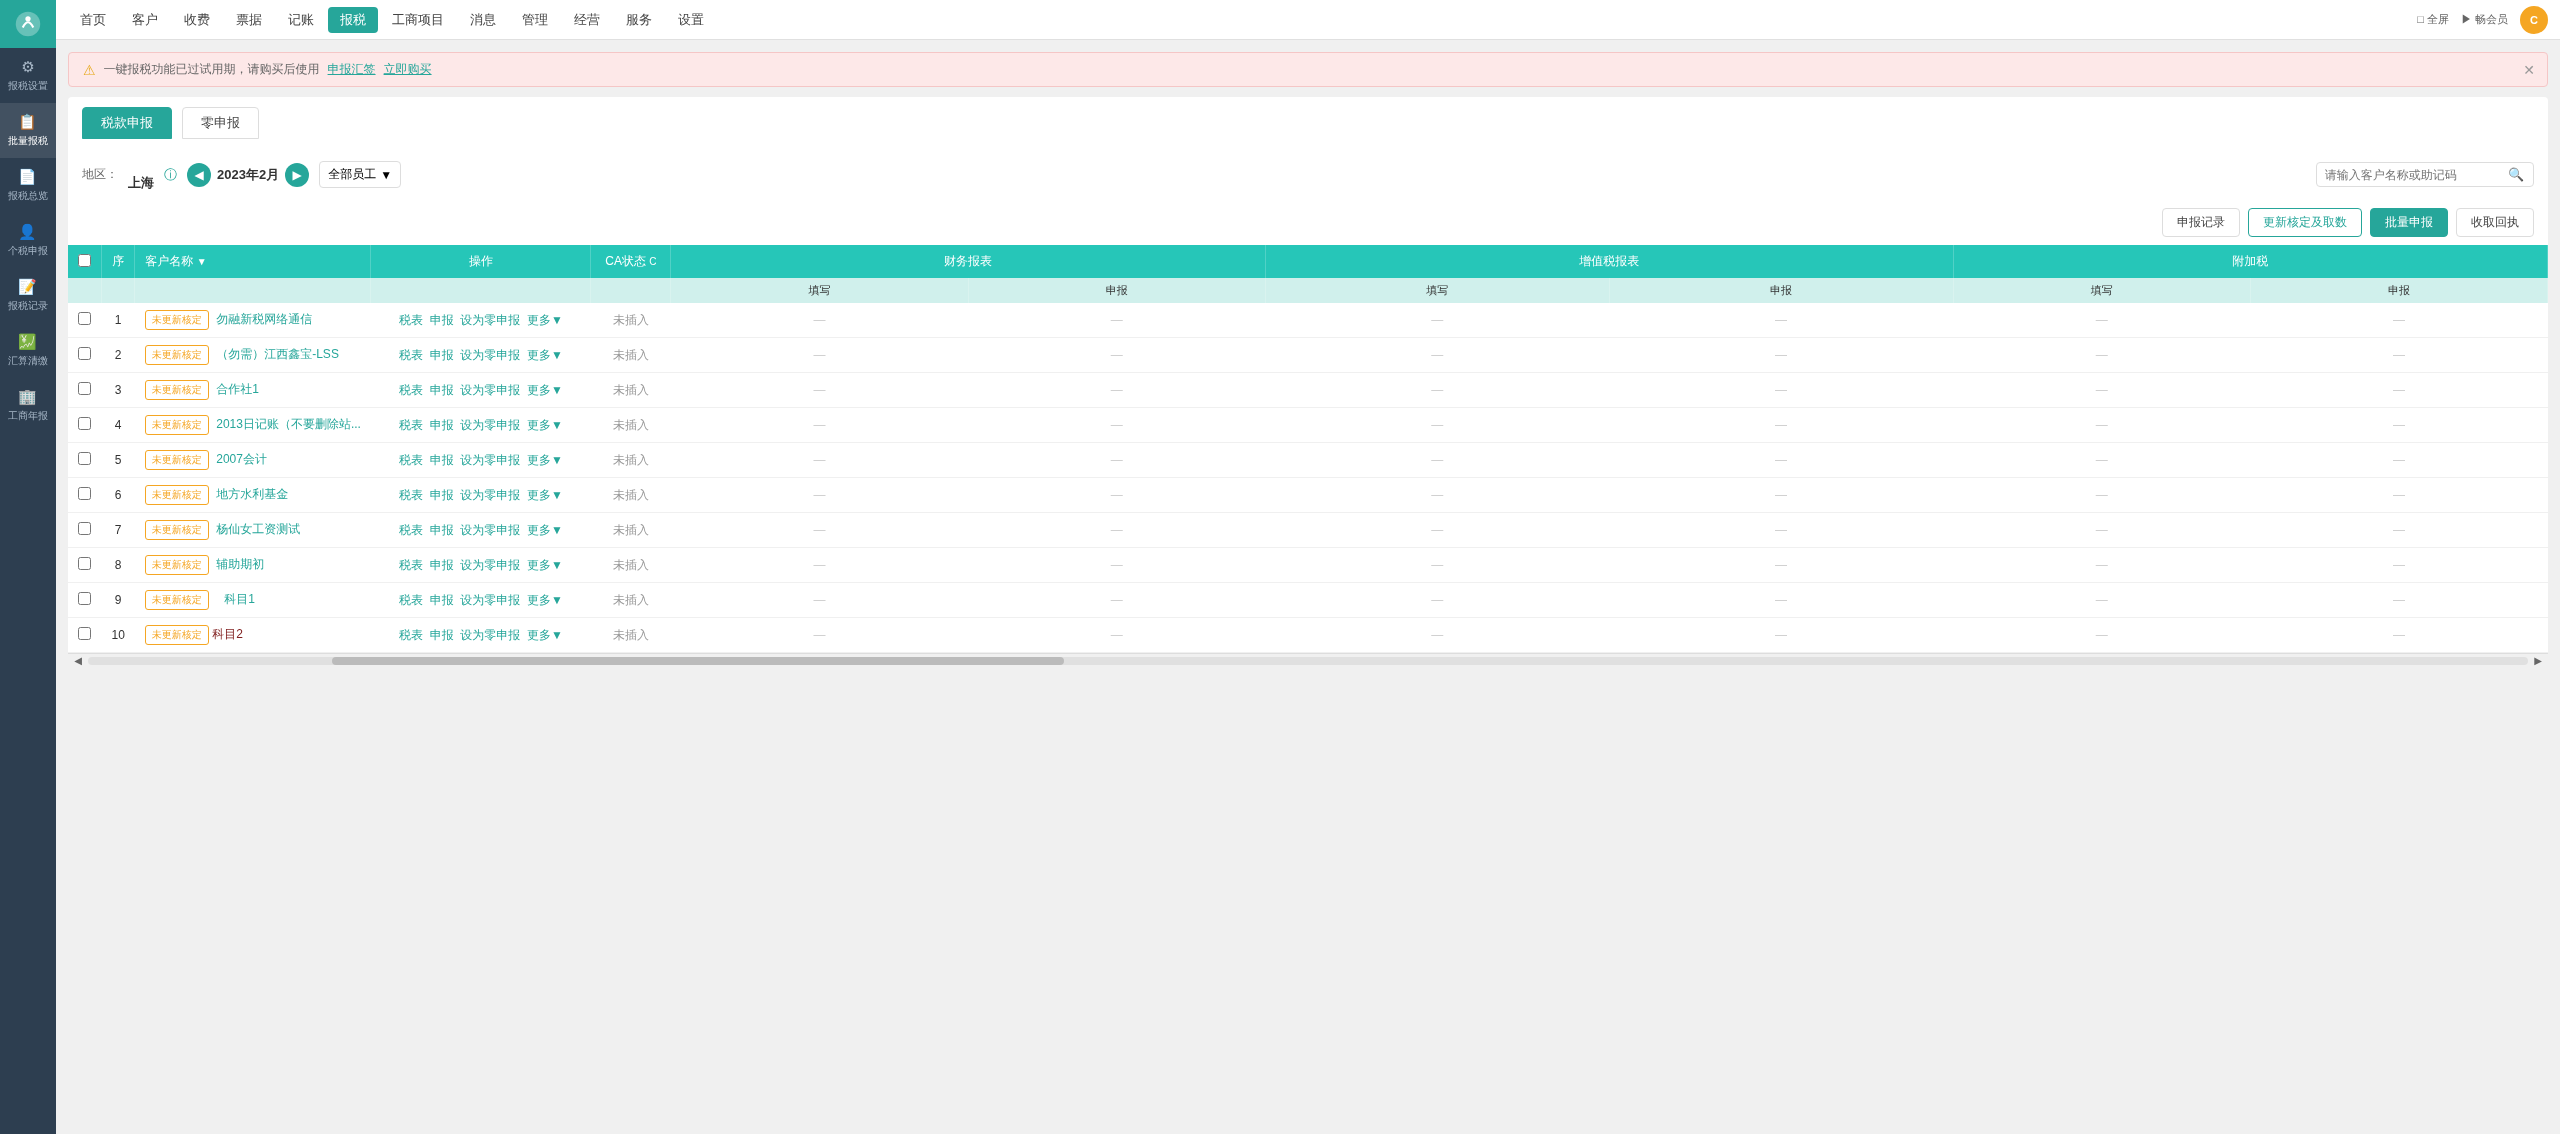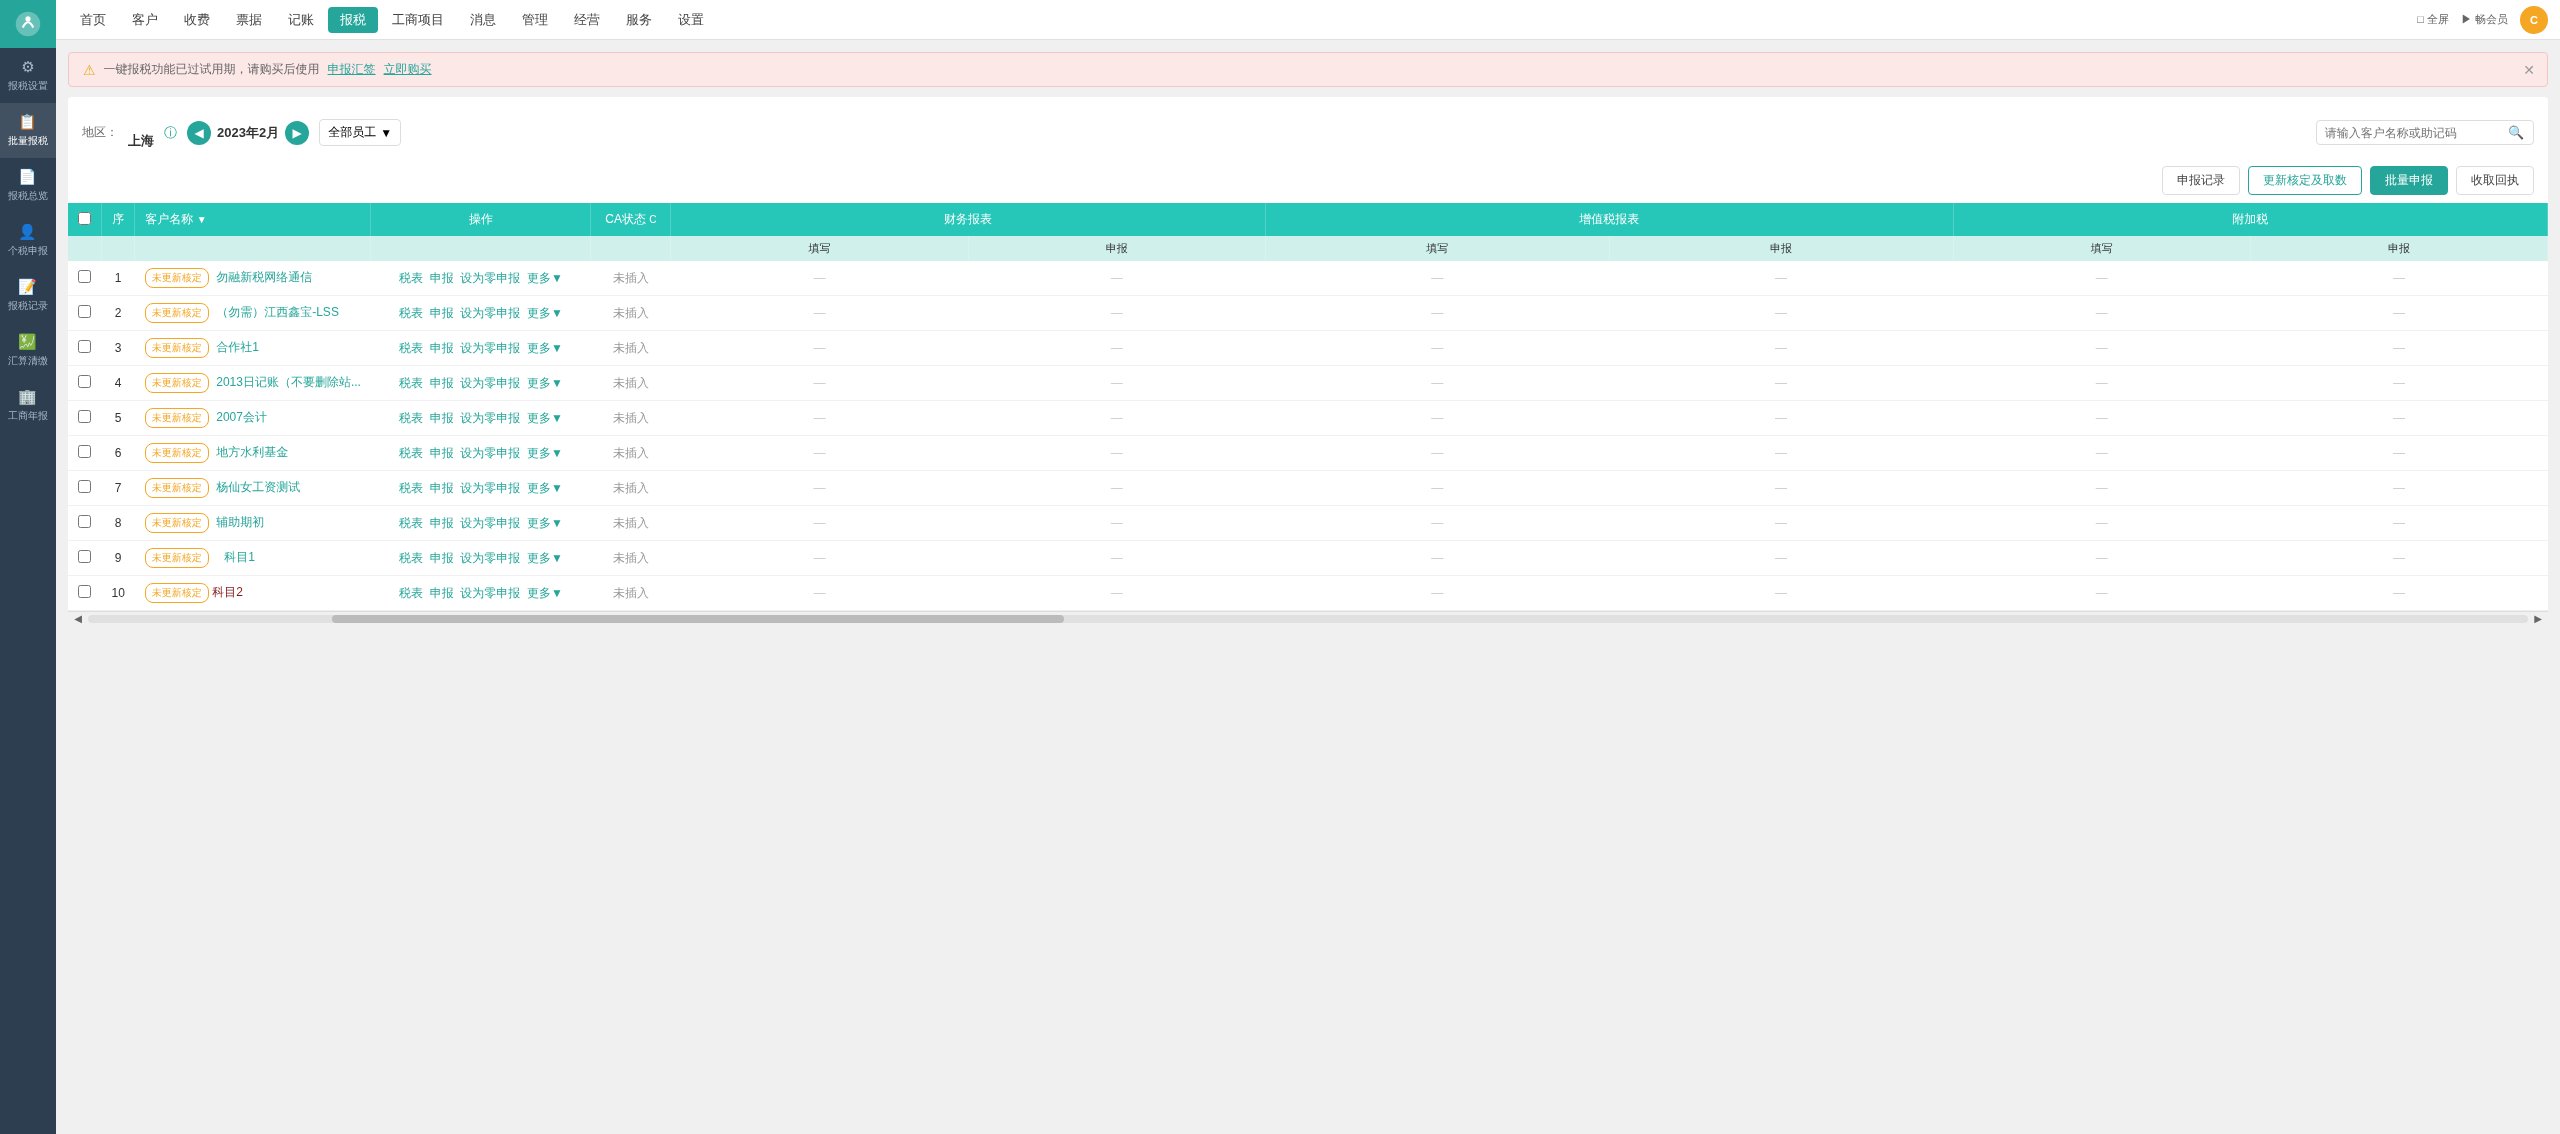--- a/index.html
+++ b/index.html
@@ -286,21 +286,21 @@
       text-align: center;
       color: #333;
       white-space: nowrap;
     }
     tbody td.left { text-align: left; }
     .status-badge {
       display: inline-block;
       padding: 2px 6px;
       border: 1px solid #f5a623;
       color: #f5a623;
-      border-radius: 8px;
+      border-radius: 3px;
       font-size: 10px;
     }
     .link-btn {
       color: #26a69a;
       cursor: pointer;
       font-size: 12px;
     }
     .text-gray { color: #999; }
     .dash { color: #ccc; }
     .sub-header-row th {
@@ -416,20 +416,24 @@
 
       <div class="notice-bar">
         <span class="warn-icon">⚠</span>
         <span>一键报税功能已过试用期，请购买后使用</span>
         <span class="link">申报汇签</span>
         <span class="link">立即购买</span>
         <span class="close-btn">✕</span>
       </div>
 
       <div class="toolbar">
+        <div class="toolbar-top">
+          <div class="tab-btn active">税款申报</div>
+          <div class="zero-tab">零申报</div>
+        </div>
         <div class="toolbar-row">
           <span class="region-label">地区：</span>
           <span class="region-value">上海</span>
           <span class="info-icon">ⓘ</span>
           <div class="date-nav">
             <div class="arrow">◀</div>
             <span class="date-text">2023年2月</span>
             <div class="arrow">▶</div>
           </div>
           <div class="employee-select">

